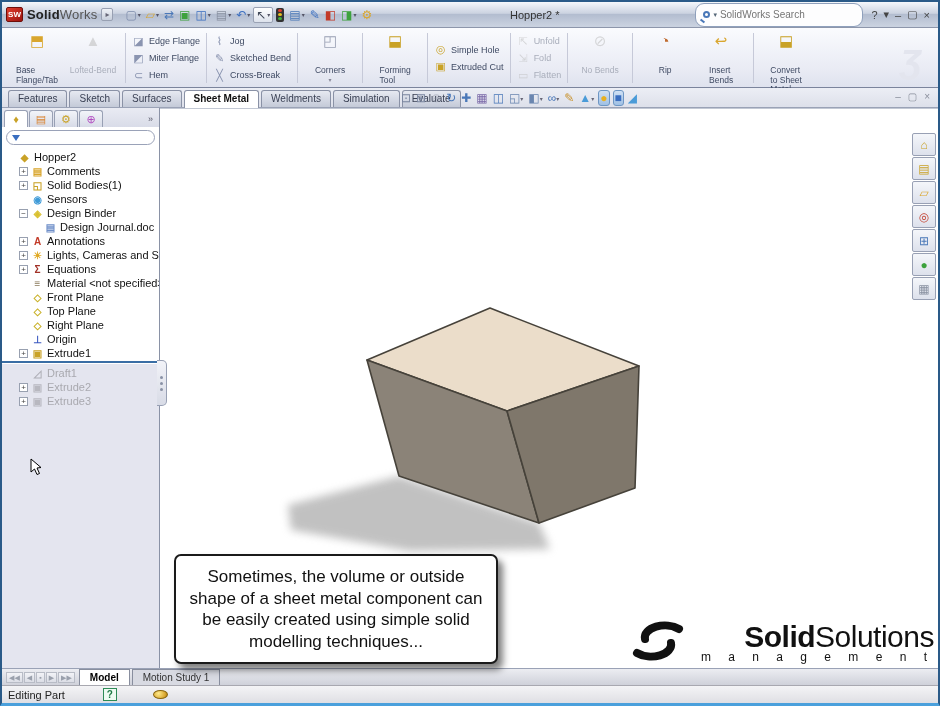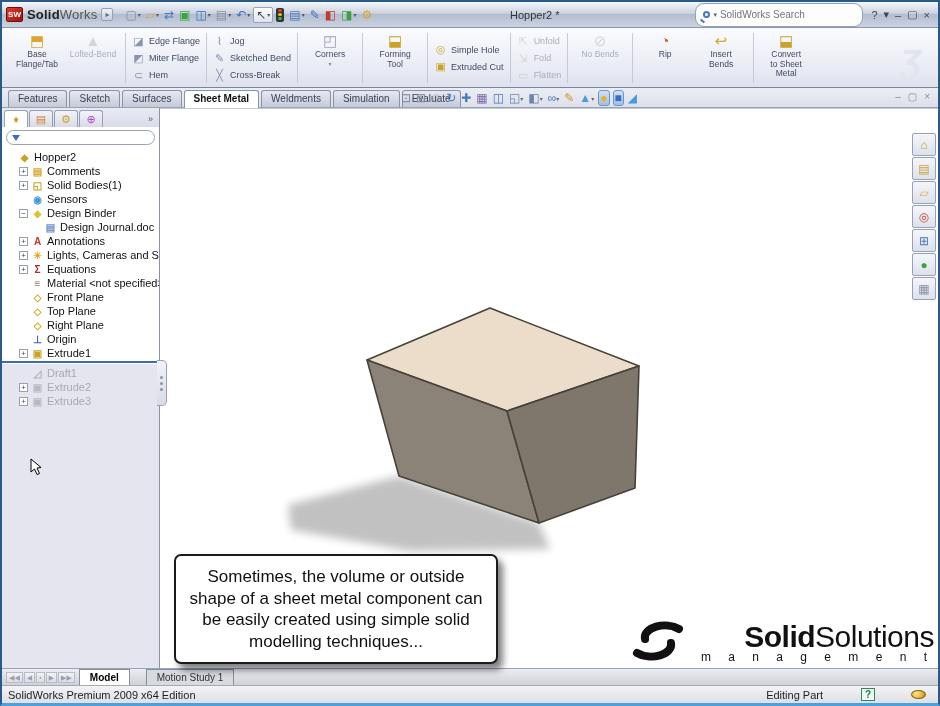--- a/index.html
+++ b/index.html
@@ -30,21 +30,21 @@
   .win-controls { display:flex; align-items:center; gap:6px; padding:0 4px; font-size:11px; color:#444; }
   .win-controls span { cursor:default; }
 
   
   .ribbon { height:60px; flex:0 0 60px; display:flex; align-items:stretch; padding:2px 2px 1px 4px;
     background:linear-gradient(#fafbfe,#e9ebf4 70%,#dfe2ee); border-bottom:1px solid #7b849c; }
   .rgroup { display:flex; align-items:center; padding:0 3px; }
   .rsep { width:1px; background:#c6c9d8; margin:3px 1px; }
   .rbig { width:56px; display:flex; flex-direction:column; align-items:center; justify-content:flex-start; padding-top:3px; height:56px; }
   .rbig .ric { font-size:15px; line-height:16px; }
-  .rbig .rlb { font-size:8.5px; line-height:9.5px; text-align:center; white-space:pre-line; margin-top:1px; }
+  .rbig .rlb { font-size:8.5px; line-height:9.5px; text-align:left; white-space:pre-line; margin-top:17px; }
   .rstack { display:flex; flex-direction:column; justify-content:center; gap:2px; }
   .rsmall { display:flex; align-items:center; gap:4px; font-size:9px; padding:0 2px; height:15px; white-space:nowrap; }
   .rsmall .ric { font-size:11px; width:13px; text-align:center; }
   .en  { color:#3f4a63; }
   .dis { color:#a9aebb; }
   .dis .ric { filter:grayscale(1); opacity:.55; }
   .rdd { font-size:6px; color:#889; }
   .ribbon-mark { margin-left:auto; align-self:center; font-size:40px; color:#e3e5ee; font-style:italic; padding-right:14px; font-weight:bold; }
 
   
@@ -563,25 +563,24 @@
   </div>
 
   <div class="bottombar">
     <div class="mnav">
         <span>◀◀</span>
         <span>◀</span>
         <span>▪</span>
         <span>▶</span>
         <span>▶▶</span>
       </div>
-    <div style="display:flex; gap:16px;">
+    <div style="display:flex; gap:2px;">
         <div class="btab active">Model</div>
         <div class="btab">Motion Study 1</div>
       </div>
   </div>
 
   <div class="statusbar">
-    <span class="sb-left">SolidWorks Premium 2009 x64 Edition</span>
     <span class="sb-mode">Editing Part</span>
     <span class="sb-q">?</span>
     <span class="sb-coin"></span>
   </div>
 </div>
 
 </body></html>

